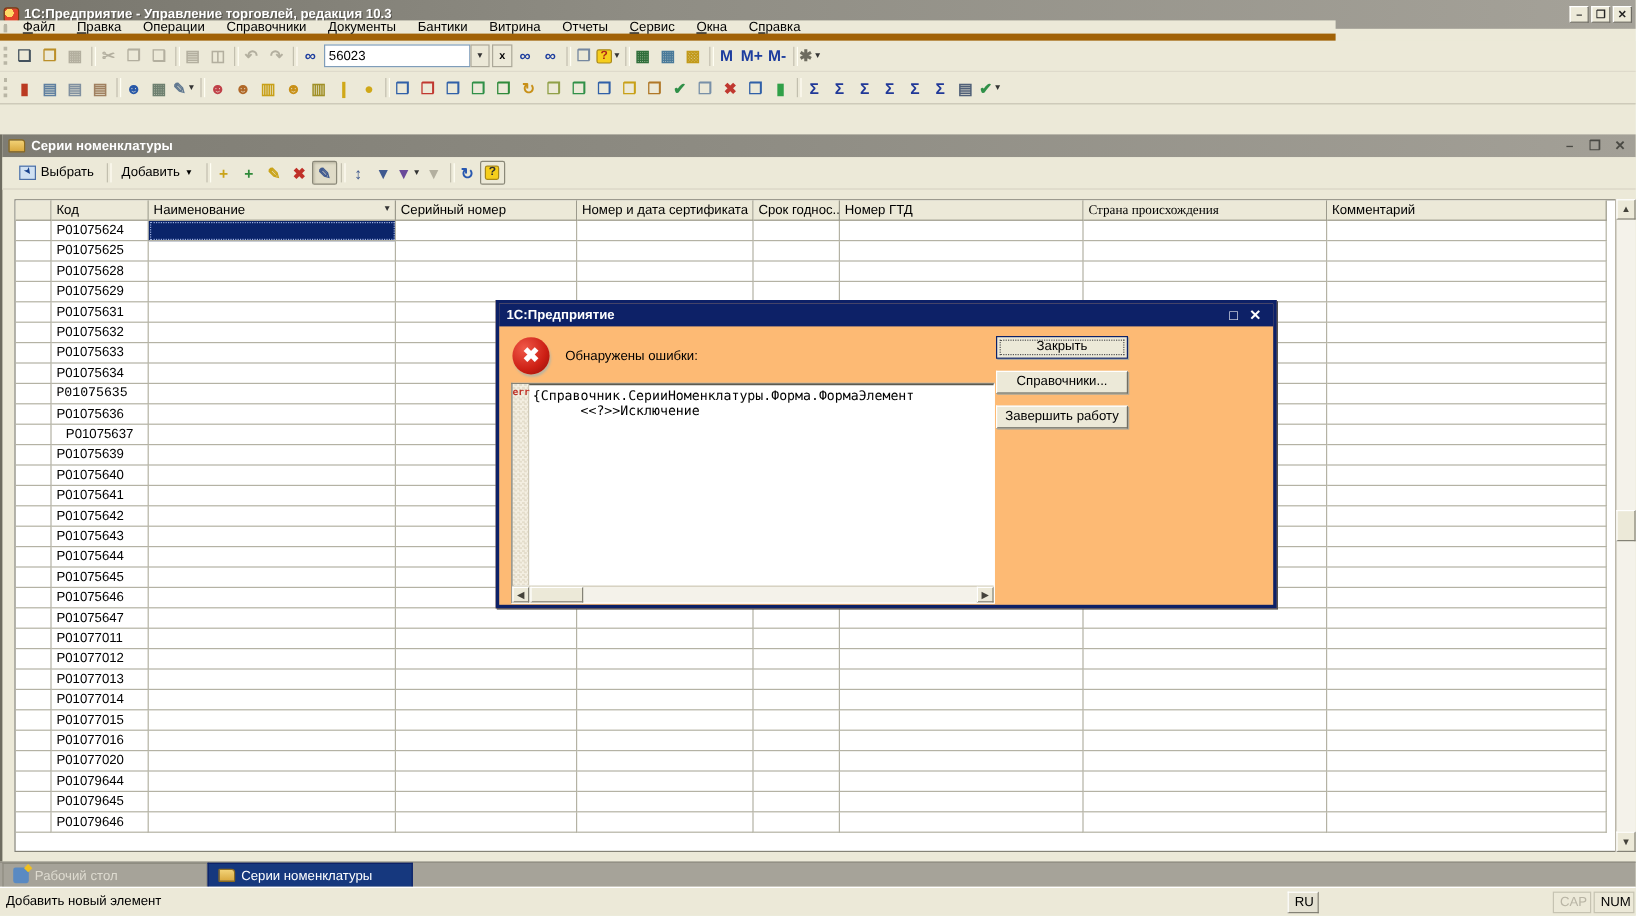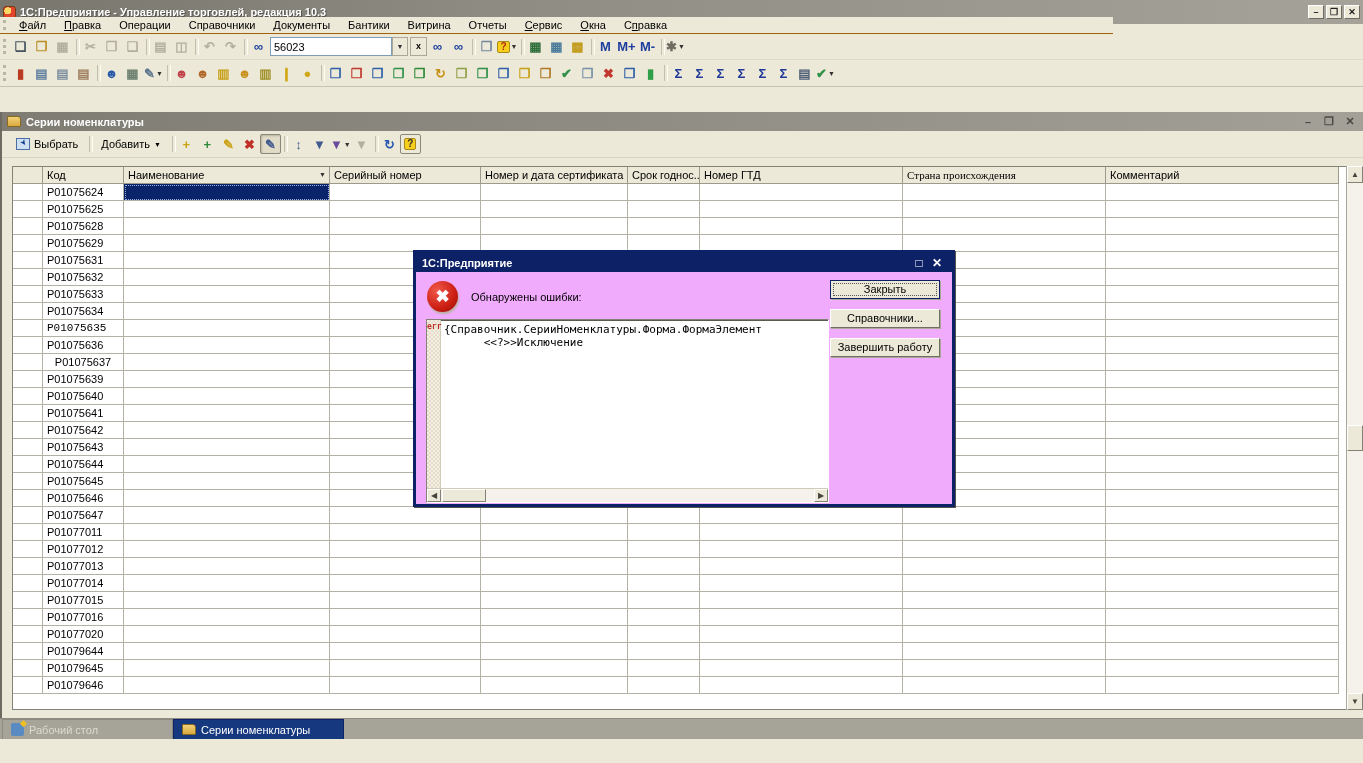--- a/index.html
+++ b/index.html
@@ -14,21 +14,21 @@
   .appicon { width:13px; height:13px; border-radius:3px; margin-right:4px; flex:0 0 auto;
     background:radial-gradient(circle at 35% 35%, #ffd966 0 35%, #e2442c 36% 100%); border:1px solid #7c3a10; }
   #titlebar .ttext { flex:1; white-space:nowrap; overflow:hidden; text-shadow:1px 1px 0 #55534c; }
   .winbtns { display:flex; gap:2px; }
   .winbtn { width:16px; height:14px; background:#ece9d8; border:1px solid #fff;
     border-right-color:#6e6c64; border-bottom-color:#6e6c64; color:#222; font-size:9px; line-height:12px;
     text-align:center; font-weight:bold; }
 
   
   #menubar { position:absolute; left:0; top:17px; width:1113px; height:17px; background:#ece9d8;
-    display:flex; align-items:center; border-bottom:1px solid #a16207; padding-left:10px; }
+    display:flex; align-items:center; border-bottom:6px solid #a16207; padding-left:10px; }
   #menubar::before { content:""; position:absolute; left:3px; top:3px; bottom:3px; width:3px;
     border-left:3px dotted #b9b6a5; }
   .menuitem { padding:2px 9px; white-space:nowrap; }
   .menuitem u { text-decoration:underline; }
 
   
   .toolbar { position:absolute; left:0; width:1363px; background:#ece9d8; display:flex; align-items:center;
     padding-left:10px; }
   #toolbar1 { top:34px; height:26px; border-bottom:1px solid #dedacb; }
   #toolbar2 { top:60px; height:27px; border-bottom:1px solid #c6c3b2; }
@@ -95,21 +95,21 @@
 
   
   #vscroll { position:absolute; right:0; top:54px; width:17px; height:544px; background:#f4f2ea;
     border-left:1px solid #aca899; }
   .sbtn { position:absolute; left:0; width:16px; height:17px; background:#ece9d8; border:1px solid #fff;
     border-right-color:#848276; border-bottom-color:#848276; text-align:center; font-size:8px; line-height:15px; color:#44423a; }
   #vthumb { position:absolute; left:0; top:259px; width:16px; height:26px; background:#ece9d8;
     border:1px solid #fff; border-right-color:#848276; border-bottom-color:#848276; }
 
   
-  #dialog { position:absolute; left:413px; top:250px; width:542px; height:257px; background:#f0abfc;
+  #dialog { position:absolute; left:413px; top:250px; width:651px; height:257px; background:#fdba74;
     border:3px solid #0d2167; box-shadow:1px 1px 0 #55534c; }
   #dlg-title { height:19px; background:#0d2167; color:#fff; font-weight:bold; display:flex;
     align-items:center; padding:0 6px; }
   #dlg-title .ttext { flex:1; }
   .dlgbtnicon { color:#fff; font-size:12px; font-weight:bold; width:18px; text-align:center; }
   #dlg-client { position:relative; width:536px; height:235px; }
   #err-icon { position:absolute; left:11px; top:9px; width:31px; height:31px; border-radius:50%;
     background:radial-gradient(circle at 32% 30%, #f05848, #cc1f14 60%, #8e0e08); display:flex; align-items:center;
     justify-content:center; color:#fff; font-size:17px; font-weight:bold; box-shadow:1px 2px 2px #b8b4a2; }
   #dlg-msg { position:absolute; left:55px; top:19px; }
@@ -841,13 +841,20 @@
       <div class="btab inactive">
         <span class="dticon"></span>
         <span>Рабочий стол</span>
       </div>
       <div class="btab active">
         <span class="foldericon"></span>
         <span>Серии номенклатуры</span>
       </div>
     </div>
 
+  <div id="statusbar">
+    <span class="stcell" id="st-main">Добавить новый элемент</span>
+    <span class="stcell" id="st-lang">RU</span>
+    <span class="stcell" id="st-fill"></span>
+    <span class="stcell" id="st-cap">CAP</span>
+    <span class="stcell" id="st-num">NUM</span>
+  </div>
 </div>
 
 </body></html>

